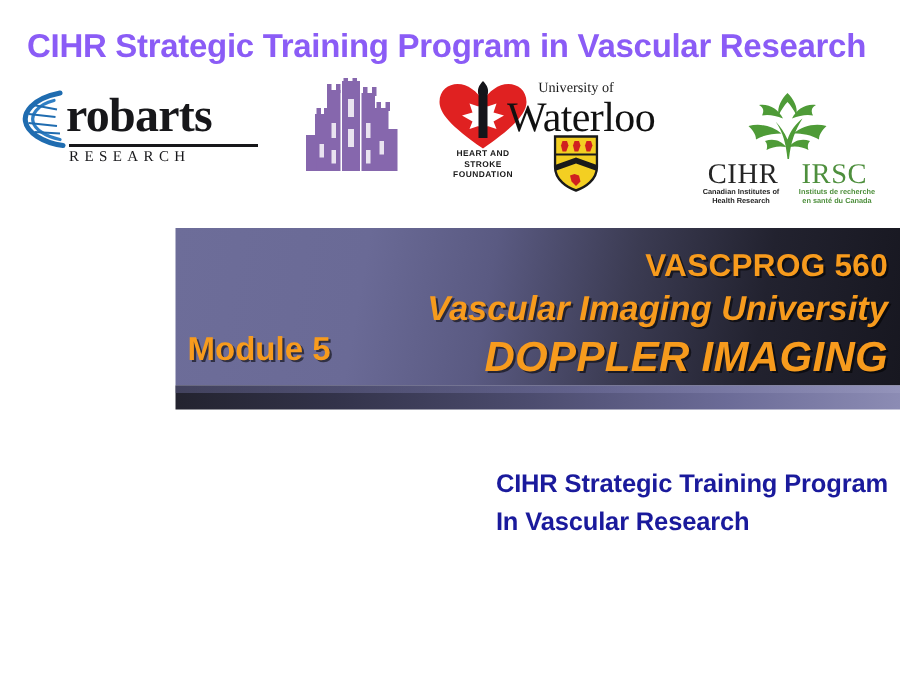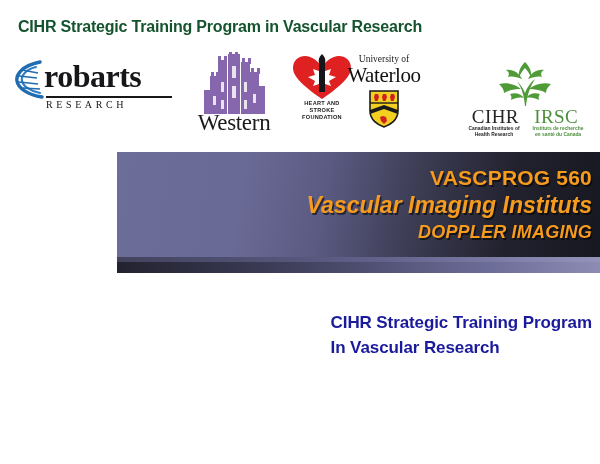--- a/index.html
+++ b/index.html
@@ -14,23 +14,23 @@
     overflow: hidden;
     font-family: "Liberation Sans", sans-serif;
     -webkit-font-smoothing: antialiased;
   }
 
   
   .header-title {
     position: absolute;
     left: 18px;
     top: 18px;
-    font-size: 16px;
-    font-weight: bold;
-    color: #14532d;
+    font-size: 22px;
+    font-weight: bold;
+    color: #8b5cf6;
     letter-spacing: -0.2px;
     white-space: nowrap;
   }
 
   
   .logo-strip {
     position: absolute;
     left: 0;
     top: 48px;
     width: 600px;
@@ -109,21 +109,21 @@
     position: absolute; left: 0; top: 0; width: 92px;
     text-align: center;
     font-family: "Liberation Serif", serif;
     font-size: 9.5px;
     color: #1a1a1a;
   }
   .wl-main {
     position: absolute; left: 0; top: 9px; width: 92px;
     text-align: center;
     font-family: "Liberation Serif", serif;
-    font-size: 21px;
+    font-size: 28px;
     color: #111;
     letter-spacing: -0.4px;
   }
   .wl-shield { position: absolute; left: 31px; top: 36px; }
 
   
   .logo-cihr { left: 460px; top: 12px; width: 130px; height: 84px; }
   .cihr-leaf { position: absolute; left: 36px; top: 0; }
   .cihr-acr {
     position: absolute; left: 0; top: 46px; width: 130px;
@@ -190,21 +190,21 @@
   .banner-line {
     position: absolute;
     right: 8px;
     color: #f79b1d;
     font-weight: bold;
     white-space: nowrap;
     text-shadow: 1.5px 1.5px 0 rgba(0,0,0,0.55);
   }
   .line-course { top: 14px; font-size: 21px; letter-spacing: 0.2px; }
   .line-subject { top: 40px; font-size: 23px; font-style: italic; letter-spacing: 0px; }
-  .line-topic   { top: 70px; font-size: 18px; font-style: italic; letter-spacing: 0.2px; }
+  .line-topic   { top: 70px; font-size: 28px; font-style: italic; letter-spacing: 0.2px; }
   .line-module {
     position: absolute;
     left: 8px;
     top: 68px;
     font-size: 22px;
     font-weight: bold;
     color: #f79b1d;
     white-space: nowrap;
     text-shadow: 1.5px 1.5px 0 rgba(0,0,0,0.55);
   }
@@ -270,21 +270,20 @@
         <rect x="44" y="14" width="4" height="12"></rect>
         <rect x="33" y="30" width="3" height="10"></rect>
         <rect x="56" y="30" width="3" height="10"></rect>
         <rect x="44" y="34" width="4" height="12"></rect>
         <rect x="25" y="44" width="3" height="9"></rect>
         <rect x="65" y="42" width="3" height="9"></rect>
         <rect x="33" y="48" width="3" height="9"></rect>
         <rect x="56" y="48" width="3" height="9"></rect>
       </g>
     </svg>
-    <div class="western-word">Western</div>
   </div>
 
   <div class="logo logo-hsf">
     <svg width="62" height="46" viewBox="0 0 62 46">
       <path d="M31 45 C9 30, 2 21, 2 14 C2 6, 8 2, 14 2 C21 2, 27 7, 31 13
                C35 7, 41 2, 48 2 C54 2, 60 6, 60 14 C60 21, 53 30, 31 45 Z" fill="#e02121"></path>
       <path d="M31 11 L34 17 L40 15 L38 21 L45 23 L38 27 L40 32 L34 30 L31 37
                L28 30 L22 32 L24 27 L17 23 L24 21 L22 15 L28 17 Z" fill="#ffffff"></path>
       <rect x="28" y="6" width="6" height="32" fill="#15151a"></rect>
       <path d="M31 0 C34 3, 35 6, 34 9 L28 9 C27 6, 28 3, 31 0 Z" fill="#15151a"></path>
@@ -334,21 +333,22 @@
 Health Research</div>
     <div class="cihr-sub cihr-sub-fr">Instituts de recherche
 en santé du Canada</div>
   </div>
 
 </div>
 
 <div class="banner">
   <div class="banner-body">
     <div class="banner-line line-course">VASCPROG 560</div>
-    <div class="banner-line line-subject">Vascular Imaging Instituts</div>
+    <div class="banner-line line-subject">Vascular Imaging University</div>
+    <div class="line-module">Module 5</div>
     <div class="banner-line line-topic">DOPPLER IMAGING</div>
   </div>
   <div class="banner-strip"></div>
 </div>
 
 <div class="footer-block">
   <div class="footer-line">CIHR Strategic Training Program</div>
   <div class="footer-line">In Vascular Research</div>
 </div>
 

